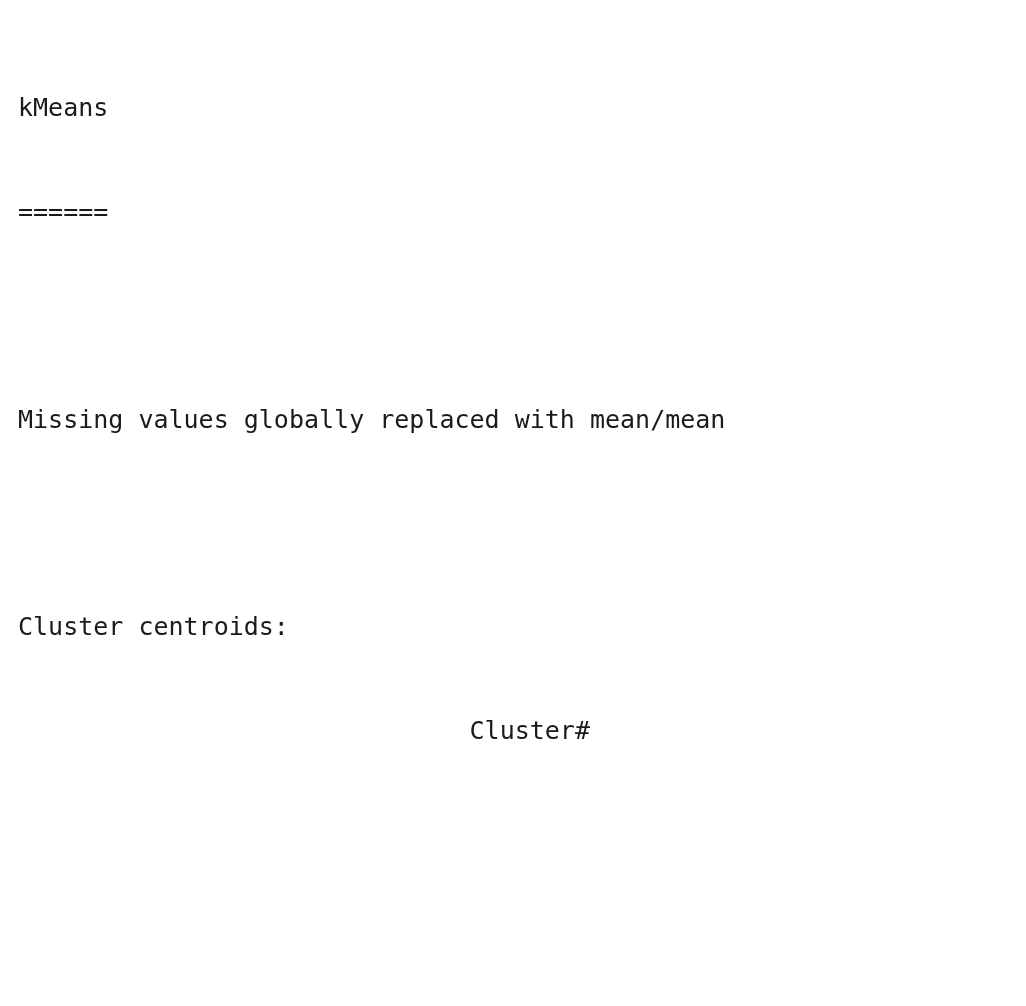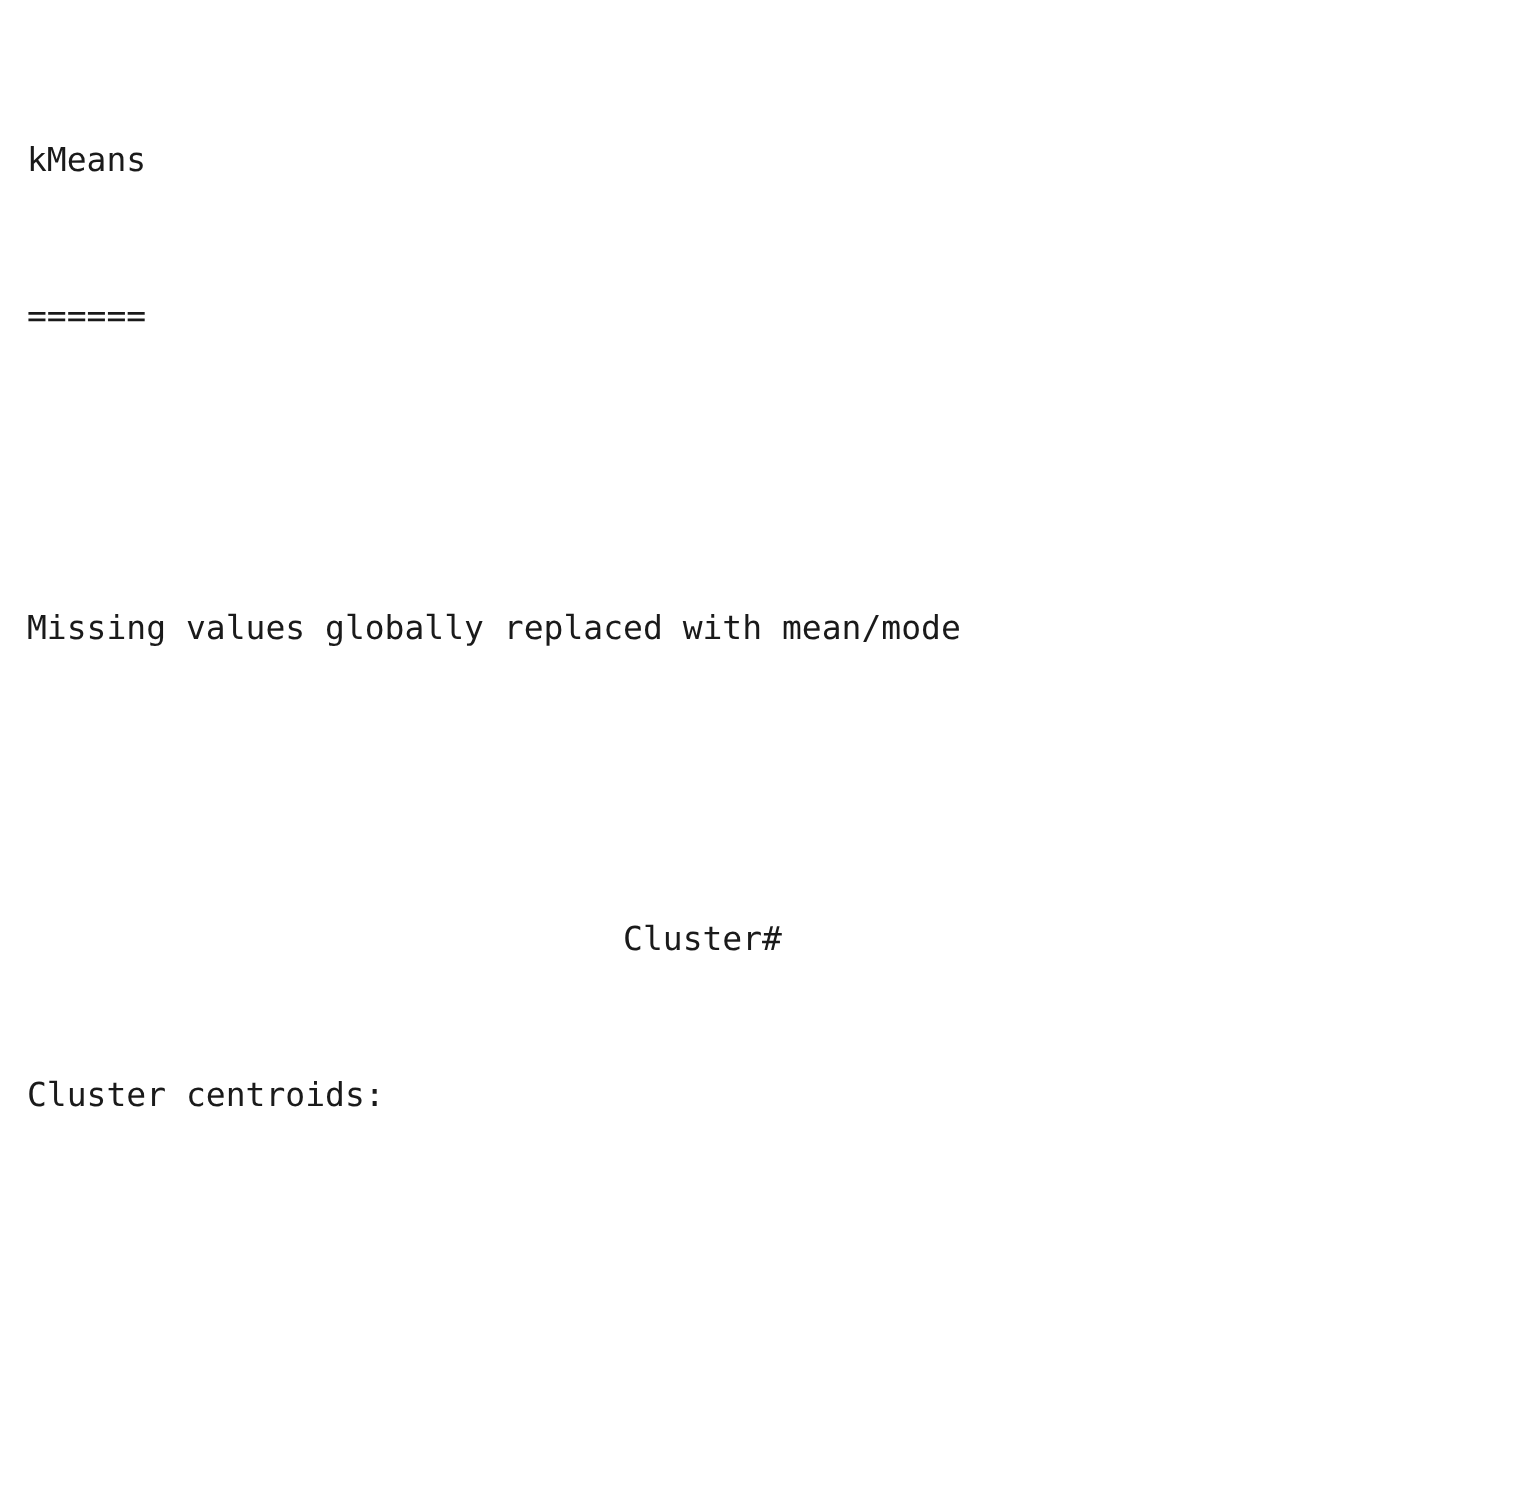--- a/index.html
+++ b/index.html
@@ -12,21 +12,21 @@
     height: 1006px;
     font-family: "DejaVu Sans Mono", monospace;
     color: #1a1a1a;
     overflow: hidden;
   }
   .output {
     box-sizing: border-box;
     width: 1026px;
     height: 1006px;
     padding: 22px 18px 0 18px;
-    font-size: 22px;
+    font-size: 25px;
     line-height: 34.6px;
     white-space: pre;
     letter-spacing: 0px;
   }
   .line {
     white-space: pre;
     display: block;
     min-height: 34.6px;
   }
   .blank {
@@ -34,24 +34,24 @@
     height: 34.6px;
   }
 </style>
 </head>
 <body>
 
 <div class="output">
   <span class="line">kMeans</span>
   <span class="line">======</span>
   <span class="blank"></span>
-  <span class="line">Missing values globally replaced with mean/mode</span>
+  <span class="line">Missing values globally replaced with mean/mean</span>
   <span class="blank"></span>
+  <span class="line">Cluster centroids:</span>
   <span class="line">                              Cluster#</span>
-  <span class="line">Cluster centroids:</span>
   
   
   
   
   
   
   
   
   
   

